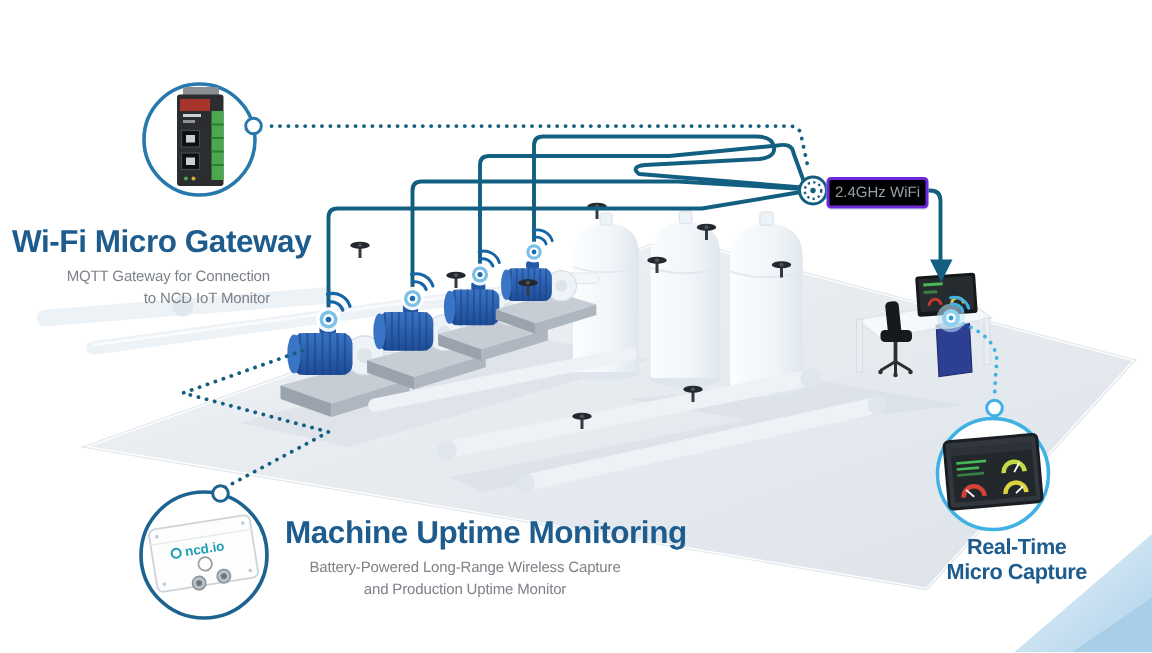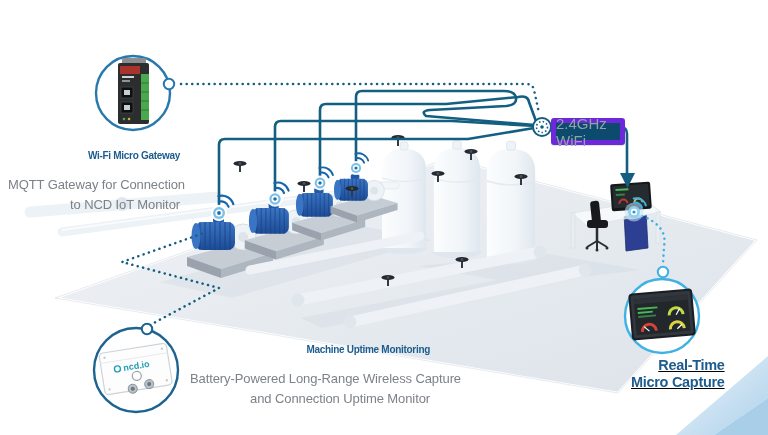--- a/index.html
+++ b/index.html
@@ -2,32 +2,32 @@
 <html><head>
 <meta charset="utf-8">
 <style>
   html,body{margin:0;padding:0;background:#ffffff;}
   #stage{
     position:relative;width:768px;height:435px;overflow:hidden;
     font-family:"Liberation Sans",sans-serif;background:#ffffff;
   }
   #scene{position:absolute;left:0;top:0;}
   .callout{position:absolute;}
-  .callout-title{font-weight:bold;color:#1d5c8d;font-size:10px;letter-spacing:-0.3px;white-space:nowrap;line-height:1.1;}
-  .callout-sub{font-size:13px;color:#7d8288;line-height:1.5;margin-top:14px;white-space:nowrap;letter-spacing:-0.1px;}
+  .callout-title{font-weight:bold;color:#1d5c8d;font-size:21px;letter-spacing:-0.3px;white-space:nowrap;line-height:1.1;}
+  .callout-sub{font-size:10px;color:#7d8288;line-height:1.5;margin-top:4px;white-space:nowrap;letter-spacing:-0.1px;}
   #callout-gateway{left:8px;top:150px;width:172px;text-align:right;}
-  #callout-uptime{left:190px;top:344px;width:240px;text-align:right;}
-  #callout-capture{left:631px;top:357px;text-align:right;text-decoration:underline;}
+  #callout-uptime{left:190px;top:344px;width:240px;text-align:center;}
+  #callout-capture{left:631px;top:357px;text-align:center;}
   #callout-capture .callout-title{font-size:14.5px;line-height:1.15;}
   #wifi-badge{
     position:absolute;left:551px;top:118px;width:64px;height:17px;
-    background:#0c4a6e;border:5px solid #6d28d9;border-radius:3px;
+    background:#000000;border:2px solid #6d28d9;border-radius:3px;
     box-shadow:0 1px 0 #dfe6ec;
     display:flex;align-items:center;justify-content:center;
-    font-size:15px;color:#95a0a9;z-index:5;
+    font-size:10px;color:#95a0a9;z-index:5;
   }
 </style>
 </head>
 <body>
 
 <div id="stage">
 
 <svg id="scene" width="768" height="435" viewBox="0 0 768 435">
   <defs>
     <linearGradient id="floorG" x1="0" y1="0" x2="1" y2="1">
@@ -278,21 +278,21 @@
   <div class="callout-sub">
     <div>MQTT Gateway for Connection</div>
     <div>to NCD IoT Monitor</div>
   </div>
 </div>
 
 <div class="callout" id="callout-uptime">
   <div class="callout-title">Machine Uptime Monitoring</div>
   <div class="callout-sub">
     <div>Battery-Powered Long-Range Wireless Capture</div>
-    <div>and Connection Uptime Monitor</div>
+    <div>and Production Uptime Monitor</div>
   </div>
 </div>
 
 <div class="callout" id="callout-capture">
   <div class="callout-title">Real-Time</div>
   <div class="callout-title">Micro Capture</div>
 </div>
 
 <div id="wifi-badge">2.4GHz WiFi</div>
 

